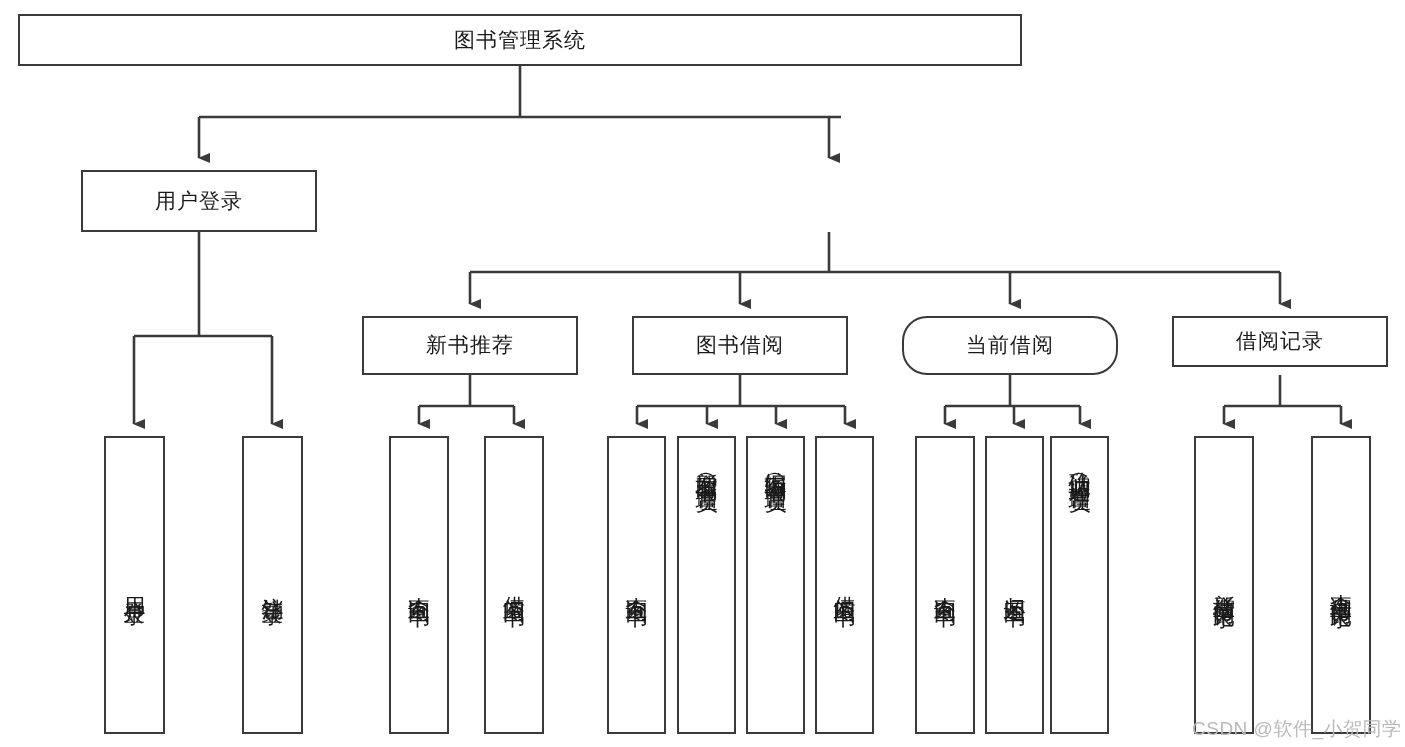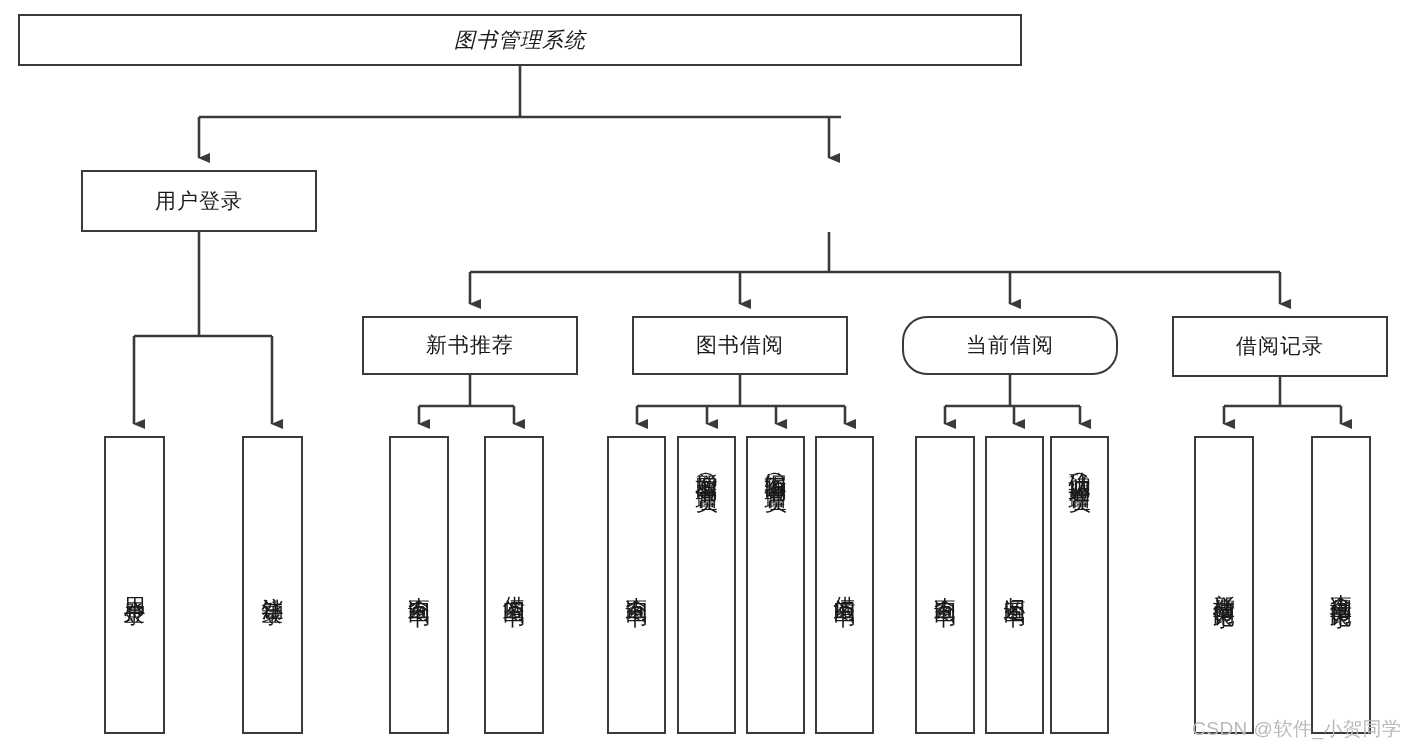--- a/index.html
+++ b/index.html
@@ -127,38 +127,38 @@
     </g>
 
     <g stroke="#3a3a3a" stroke-width="2.6" fill="none">
       <path d="M1280,375 L1280,406"></path>
       <path d="M1224,406 L1341,406"></path>
       <path d="M1224,406 L1224,424" marker-end="url(#arrowhead)"></path>
       <path d="M1341,406 L1341,424" marker-end="url(#arrowhead)"></path>
     </g>
   </svg>
 
-  <div class="node-box" style="left:18px;top:14px;width:1004px;height:52px;font-style:italic;">
+  <div class="node-box" style="left:18px;top:14px;width:1004px;height:52px;">
     <span class="node-label">图书管理系统</span>
   </div>
 
   <div class="node-box" style="left:81px;top:170px;width:236px;height:62px;">
     <span class="node-label">用户登录</span>
   </div>
 
   <div class="node-box" style="left:362px;top:316px;width:216px;height:59px;">
     <span class="node-label">新书推荐</span>
   </div>
   <div class="node-box" style="left:632px;top:316px;width:216px;height:59px;">
     <span class="node-label">图书借阅</span>
   </div>
   <div class="node-box" style="left:902px;top:316px;width:216px;height:59px;border-radius:25px;">
     <span class="node-label">当前借阅</span>
   </div>
-  <div class="node-box" style="left:1172px;top:316px;width:216px;height:61px;">
+  <div class="node-box" style="left:1172px;top:316px;width:216px;height:51px;">
     <span class="node-label">借阅记录</span>
   </div>
 
   <div class="node-box vertical center-v" style="left:104px;top:436px;width:61px;height:298px;">
     <span class="node-label">用户登录</span>
   </div>
   <div class="node-box vertical center-v" style="left:242px;top:436px;width:61px;height:298px;">
     <span class="node-label">注销登录</span>
   </div>
   <div class="node-box vertical center-v" style="left:389px;top:436px;width:60px;height:298px;">

